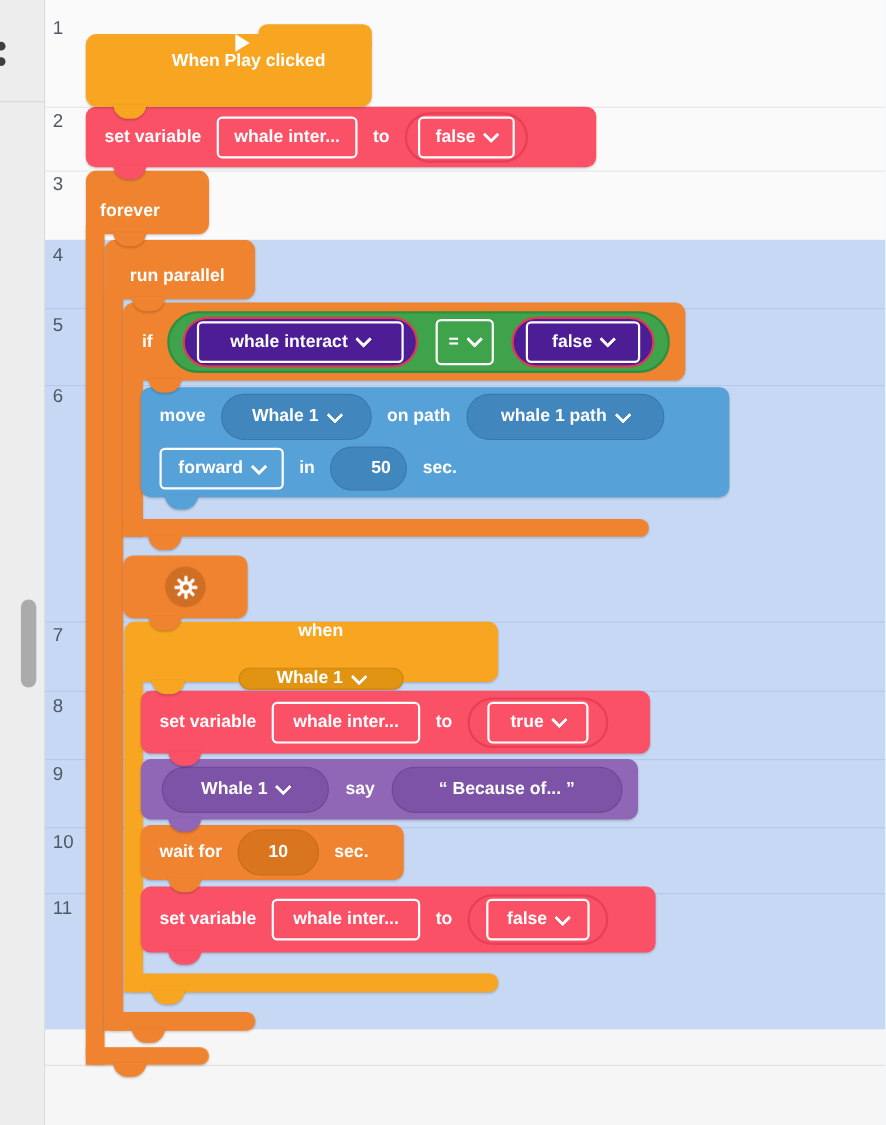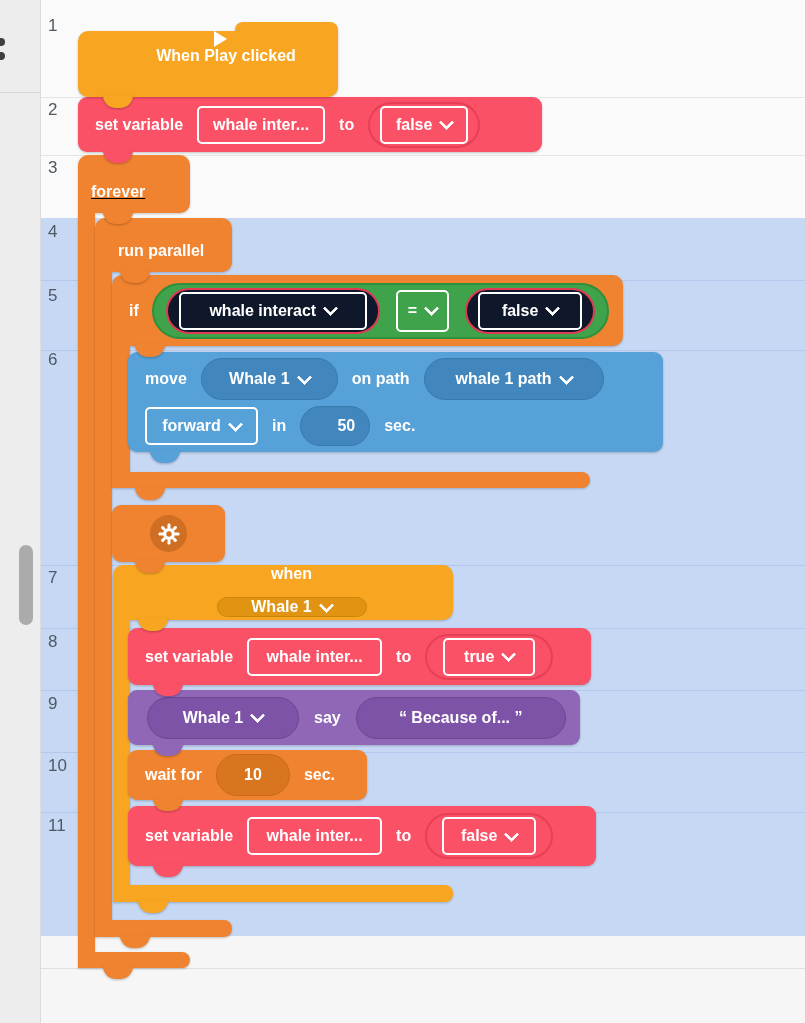--- a/index.html
+++ b/index.html
@@ -39,21 +39,21 @@
   .c-red{background:#FA5167;}
   .c-orange{background:#F0832F;}
   .c-blue{background:#56A1D7;}
   .c-purple{background:#9066B7;}
   .pill-yellow{background:#E09412;border:1px solid #CB8708;}
   .pill-blue{background:#4187BD;border:1px solid #3A79AC;}
   .pill-purple{background:#7C53A6;border:1px solid #6D4794;}
   .pill-orange{background:#D9751F;border:1px solid #C96A18;}
   .oval-red{border:2px solid #E83E56;}
   .greenpill{background:#3EA34B;border:2px solid #2F8F3C;display:inline-flex;align-items:center;border-radius:28px;height:56px;box-sizing:border-box;}
-  .redpill{background:#0f172a;border:2px solid #E03A52;border-radius:23px;height:46px;display:inline-flex;align-items:center;justify-content:center;box-sizing:border-box;}
+  .redpill{background:#4c1d95;border:2px solid #E03A52;border-radius:23px;height:46px;display:inline-flex;align-items:center;justify-content:center;box-sizing:border-box;}
   .bump{position:absolute;width:30px;height:13px;border-radius:0 0 15px 15px;z-index:30;filter:drop-shadow(0 1px 1px rgba(0,0,0,0.25));}
   .gear-circle{width:37px;height:37px;border-radius:50%;background:#CE6F24;display:flex;align-items:center;justify-content:center;}
 </style>
 </head>
 <body>
 
 <div id="stage">
 
   <div class="abs bg-white-top"></div>
   <div class="abs bg-blue"></div>
@@ -76,21 +76,21 @@
   <div class="abs gutter-num" style="left:48px;top:222px;">4</div>
   <div class="abs gutter-num" style="left:48px;top:286px;">5</div>
   <div class="abs gutter-num" style="left:48px;top:350px;">6</div>
   <div class="abs gutter-num" style="left:48px;top:568px;">7</div>
   <div class="abs gutter-num" style="left:48px;top:632px;">8</div>
   <div class="abs gutter-num" style="left:48px;top:694px;">9</div>
   <div class="abs gutter-num" style="left:48px;top:756px;">10</div>
   <div class="abs gutter-num" style="left:48px;top:816px;">11</div>
 
   <div class="cblock" style="z-index:1;">
-    <div class="blockpart bar c-orange" style="left:78px;top:155px;width:112px;height:58px;border-radius:10px 10px 10px 0;padding-left:13px;box-sizing:border-box;align-items:flex-end;padding-bottom:12px;text-decoration:underline;">
+    <div class="blockpart bar c-orange" style="left:78px;top:155px;width:112px;height:58px;border-radius:10px 10px 10px 0;padding-left:13px;box-sizing:border-box;align-items:flex-end;padding-bottom:12px;">
       <span class="btxt">forever</span>
     </div>
     <div class="blockpart c-orange" style="left:78px;top:205px;width:17px;height:763px;"></div>
     <div class="blockpart c-orange" style="left:78px;top:952px;width:112px;height:16px;border-radius:0 8px 8px 8px;"></div>
   </div>
 
   <div class="cblock" style="z-index:2;">
     <div class="blockpart bar c-orange" style="left:95px;top:218px;width:137px;height:54px;border-radius:10px 10px 10px 0;padding-left:23px;box-sizing:border-box;align-items:flex-end;padding-bottom:12px;">
       <span class="btxt">run parallel</span>
     </div>
@@ -163,21 +163,21 @@
           <rect x="10.5" y="17.5" width="3" height="5" rx="1.2" transform="rotate(90 12 12)"></rect>
           <rect x="10.5" y="1.5" width="3" height="5" rx="1.2" transform="rotate(135 12 12)"></rect>
           <rect x="10.5" y="17.5" width="3" height="5" rx="1.2" transform="rotate(135 12 12)"></rect>
         </g>
         <circle cx="12" cy="12" r="2.7" fill="#CE6F24"></circle>
       </svg>
     </span>
   </div>
 
   <div class="cblock" style="z-index:5;">
-    <div class="blockpart bar c-yellow" style="left:113px;top:565px;width:340px;height:55px;border-radius:10px 10px 10px 0;padding-left:17px;box-sizing:border-box;gap:14px;">
+    <div class="blockpart bar c-yellow" style="left:113px;top:565px;width:340px;height:55px;border-radius:10px 10px 10px 0;padding-left:17px;box-sizing:border-box;gap:24px;">
       <span class="btxt">when</span>
       <span class="pill pill-yellow" style="width:150px;">
         <span class="btxt">Whale 1</span>
         <span class="chev"></span>
       </span>
       <span class="btxt">is clicked</span>
     </div>
     <div class="blockpart c-yellow" style="left:113px;top:612px;width:17px;height:290px;"></div>
     <div class="blockpart c-yellow" style="left:113px;top:885px;width:340px;height:17px;border-radius:0 8px 8px 8px;"></div>
   </div>

